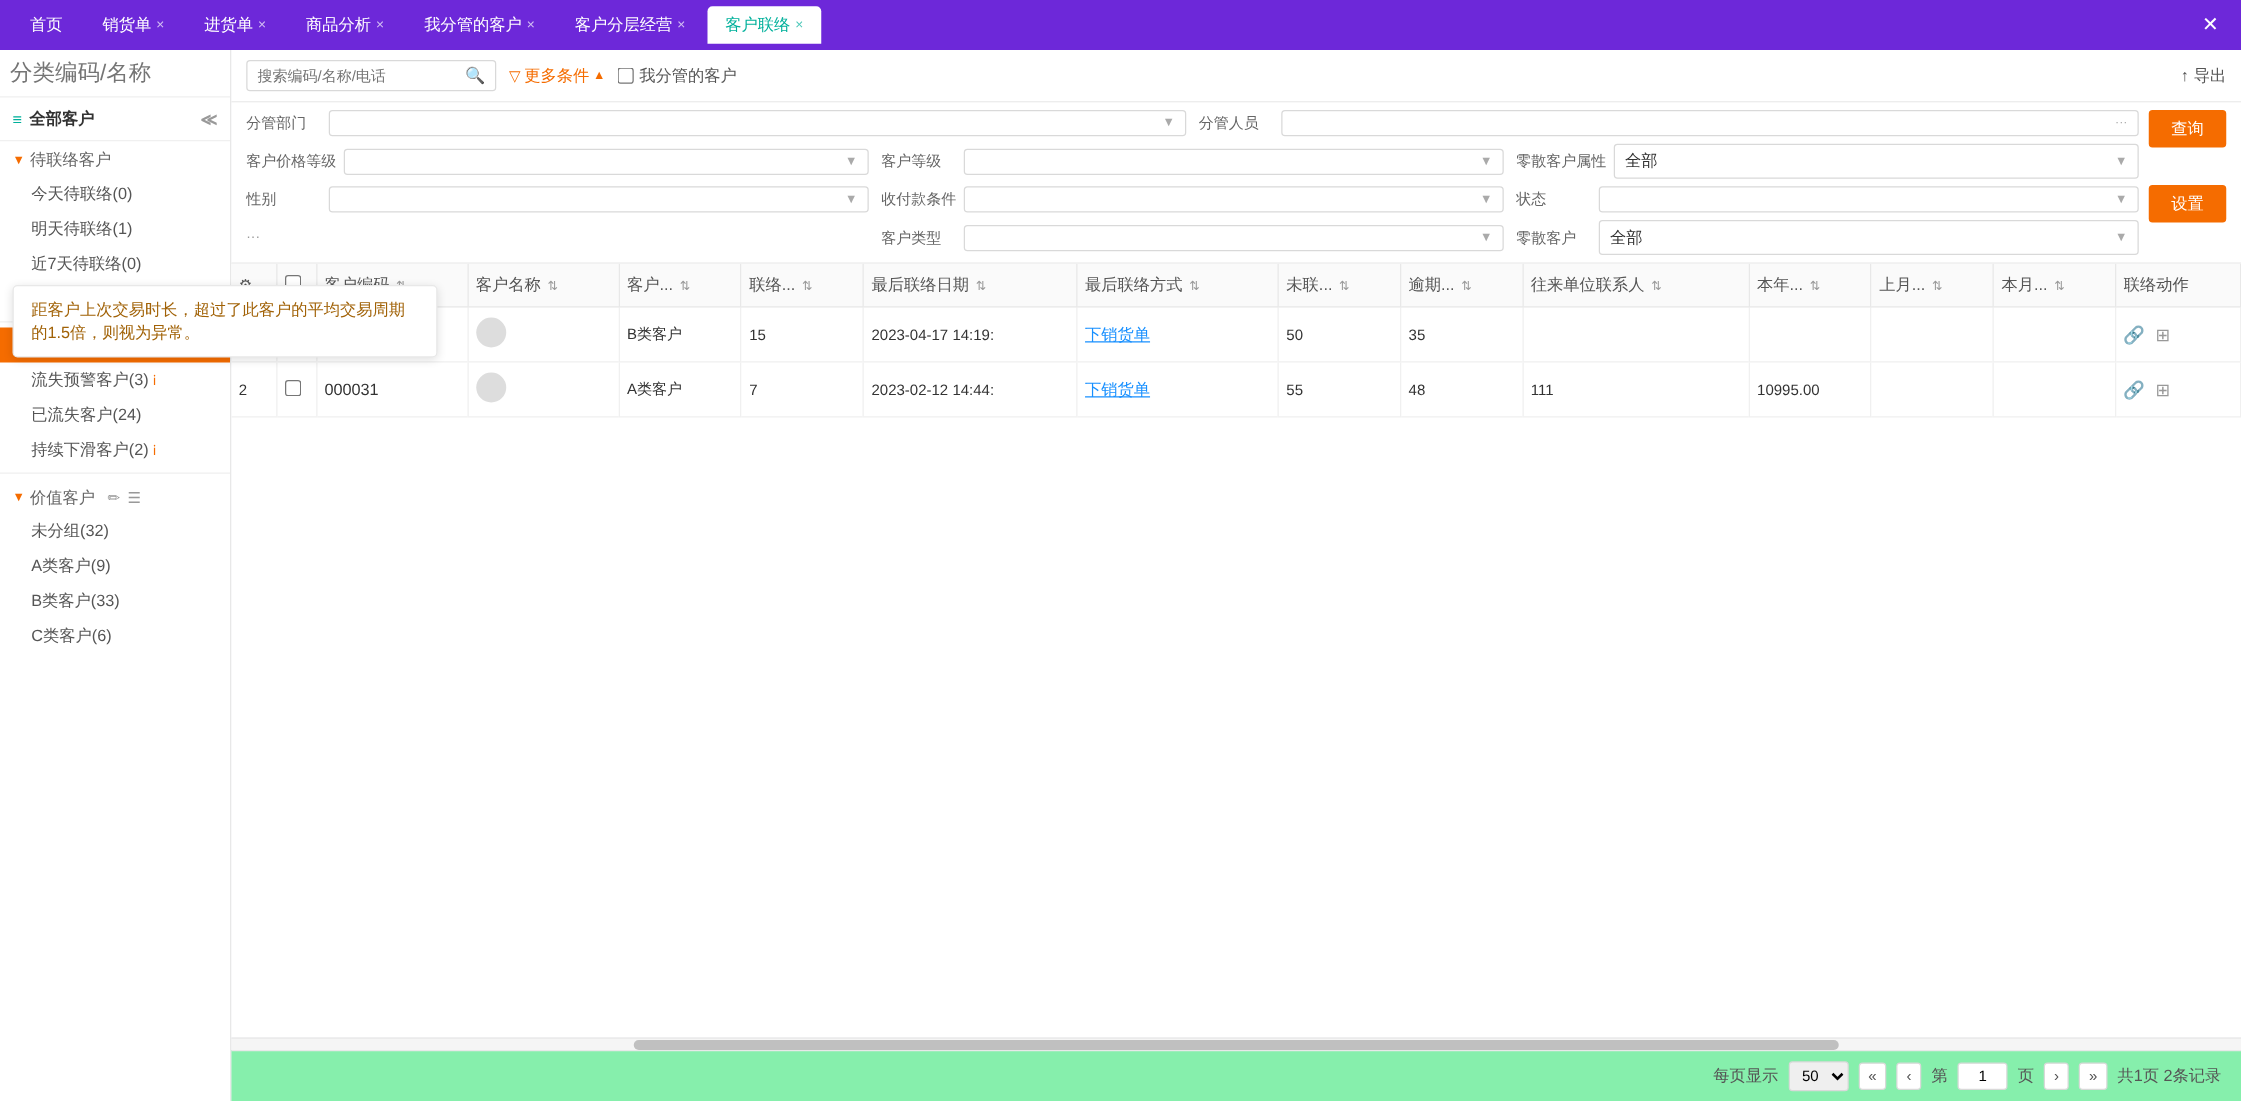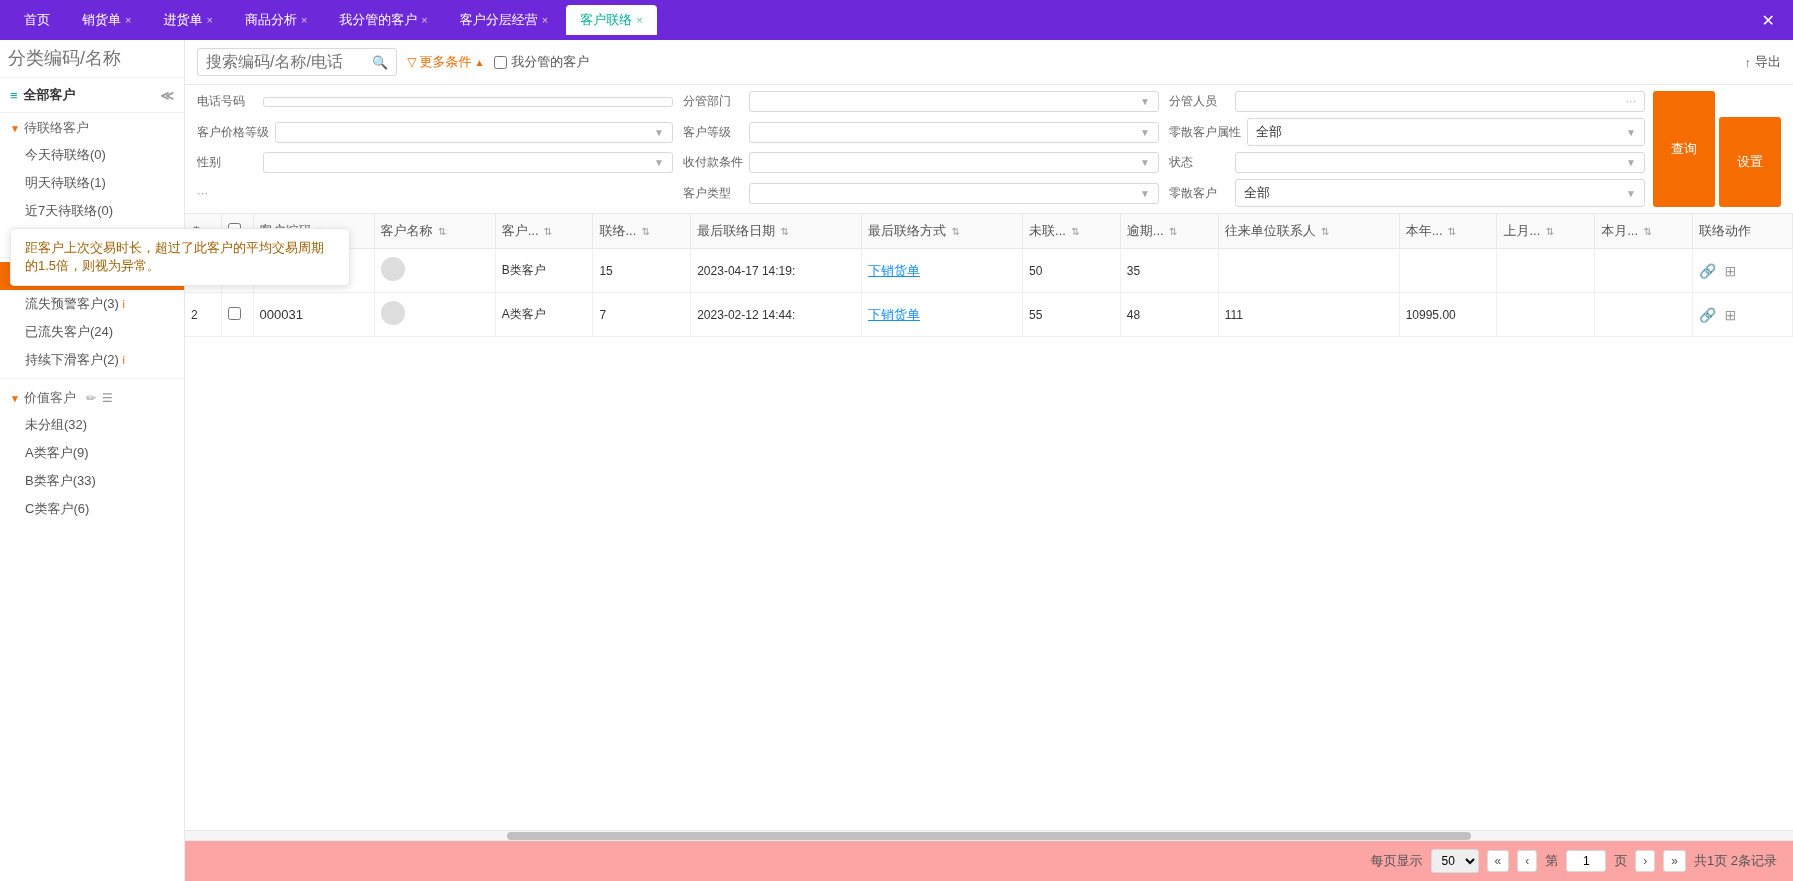--- a/index.html
+++ b/index.html
@@ -152,21 +152,21 @@
       align-items: center;
       border: 1px solid #d9d9d9;
       border-radius: 3px;
       padding: 4px 8px;
       gap: 6px;
       min-width: 200px;
     }
     .search-box input {
       border: none;
       outline: none;
-      font-size: 16px;
+      font-size: 12px;
       color: #999;
       width: 160px;
     }
     .more-conditions-btn {
       color: #f56c00;
       cursor: pointer;
       display: flex;
       align-items: center;
       gap: 3px;
       font-size: 13px;
@@ -304,21 +304,21 @@
       align-items: center;
     }
     .action-icon {
       cursor: pointer;
       color: #999;
       font-size: 14px;
     }
 
     
     .pagination-bar {
-      background: #fca5a5;
+      background: #86efac;
       border-top: 1px solid #e8e8e8;
       padding: 8px 16px;
       display: flex;
       align-items: center;
       justify-content: flex-end;
       gap: 8px;
       font-size: 13px;
     }
     .pagination-bar .per-page-label { color: #555; }
     .per-page-select {
@@ -373,21 +373,21 @@
       border-radius: 4px;
       width: 60%;
       margin: 1px auto;
     }
 
     .sort-icon { color: #999; font-size: 10px; margin-left: 2px; }
 
     
     .filter-right-btns {
       display: flex;
-      flex-direction: row;
+      flex-direction: column;
       gap: 4px;
       margin-left: auto;
       align-self: stretch;
     }
   </style>
 </head>
 <body>
 
 <div class="top-nav">
   <div class="nav-tab">
@@ -507,26 +507,20 @@
         <span style="font-size:13px;">↑</span>
         <span>导出</span>
       </div>
     </div>
 
     <div class="filter-area">
       <div style="display:flex; gap:8px;">
         <div style="flex:1;">
 
           <div class="filter-row">
-            <div class="filter-cell">
-              <span class="filter-label">电话号码</span>
-              <div class="filter-select" style="min-width:180px; border:1px solid #d9d9d9;">
-                <span style="color:#ccc;"></span>
-              </div>
-            </div>
             <div class="filter-cell">
               <span class="filter-label">分管部门</span>
               <div class="filter-select" style="min-width:200px;">
                 <span></span>
                 <span class="caret">▼</span>
               </div>
             </div>
             <div class="filter-cell">
               <span class="filter-label">分管人员</span>
               <div class="filter-select" style="min-width:200px;">

